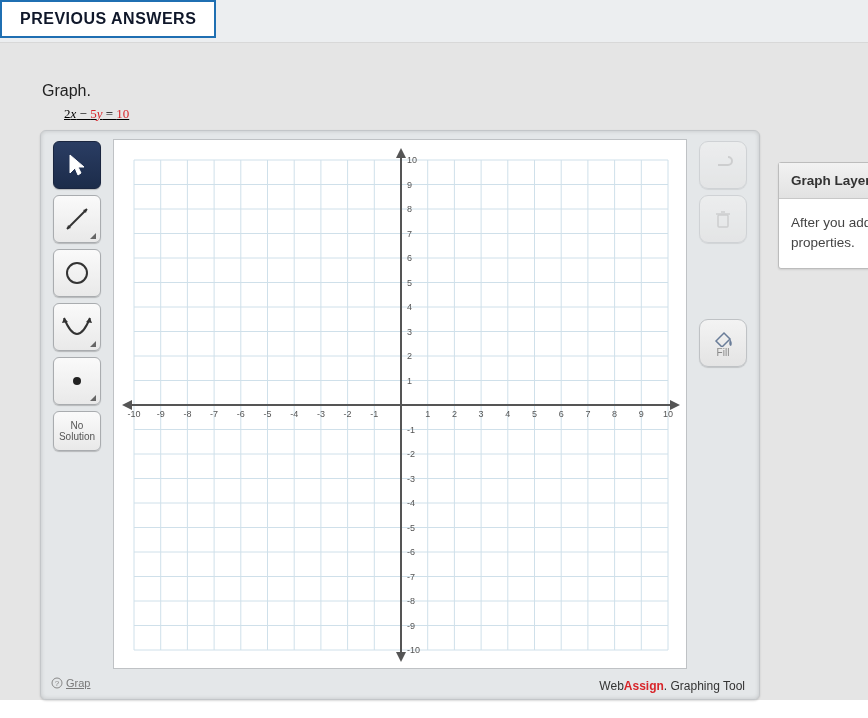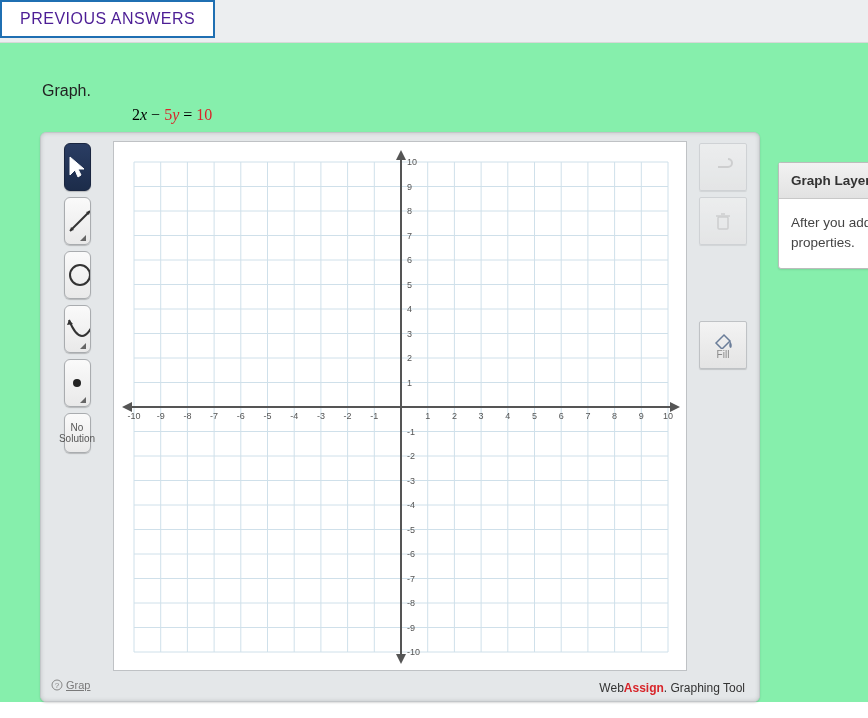--- a/index.html
+++ b/index.html
@@ -1,69 +1,69 @@
 <!DOCTYPE html>
 <html><head>
 <meta charset="utf-8">
 <style>
   * { box-sizing: border-box; }
   html, body { margin: 0; padding: 0; font-family: Arial, Helvetica, sans-serif; background: #f5f5f5; }
   .page { width: 868px; height: 718px; position: relative; overflow: hidden; background: #fff; }
   .topbar { display: flex; gap: 16px; padding: 0 0 4px 0; background: #eceef0; border-bottom: 1px solid #d8d8d8; }
   .link-btn {
     border: 2px solid #1f6fb2;
-    color: #4c1d95;
+    color: #0f172a;
     background: #fff;
     padding: 8px 18px;
     font-size: 16px;
-    font-weight: 400;
+    font-weight: 700;
     letter-spacing: .5px;
     cursor: pointer;
   }
-  .content { position: relative; padding: 29px 0 0 40px; background: #86efac; }
+  .content { position: relative; padding: 29px 0 0 40px; background: #e5e5e5; }
   .prompt { font-size: 16px; color: #222; margin: 10px 0 6px 2px; }
-  .equation { margin: 4px 0 8px 92px; font-family: "Times New Roman", serif; font-size: 16px; }
+  .equation { margin: 4px 0 8px 24px; font-family: "Times New Roman", serif; font-size: 13px; text-decoration: underline; }
   .equation .v1 { font-style: italic; }
   .equation .bad { color: #d8252a; }
   .graph-wrap {
     position: relative;
     width: 720px;
     height: 570px;
     background: #e4e7e9;
     border: 1px solid #c3c6c9;
     border-radius: 6px;
     box-shadow: inset 0 0 4px rgba(0,0,0,.15), 0 1px 2px rgba(0,0,0,.15);
   }
   .toolcol {
     position: absolute; left: 6px; top: 6px;
     width: 60px; display: flex; flex-direction: column; gap: 6px; align-items: center;
     padding-top: 4px;
   }
   .toolbtn {
-    width: 27px; height: 48px;
+    width: 48px; height: 48px;
     background: linear-gradient(#fafafa,#e9e9e9);
     border: 1px solid #a9acaf;
     border-radius: 6px;
     display: flex; align-items: center; justify-content: center;
     cursor: pointer;
     box-shadow: 0 1px 1px rgba(0,0,0,.2);
     position: relative;
   }
   .toolbtn.active { background: linear-gradient(#2a3d63,#1c2c4a); border-color:#1a2640; }
   .toolbtn .corner { position:absolute; right:4px; bottom:3px; width:0;height:0;border-left:6px solid transparent;border-bottom:6px solid #666; }
   .toolbtn.no-sol { height: 40px; font-size:10px; color:#555; line-height:11px; text-align:center; }
   .rightcol {
     position: absolute; right: 6px; top: 6px;
     width: 60px; display: flex; flex-direction: column; gap: 6px; align-items: center; padding-top: 4px;
   }
   .rightbtn {
     width: 48px; height: 48px;
     background: linear-gradient(#f3f3f3,#e4e4e4);
     border: 1px solid #bfc2c5;
-    border-radius: 2px;
+    border-radius: 9px;
     display:flex;flex-direction:column;align-items:center;justify-content:center;
     font-size:10px;color:#888;cursor:pointer;
     box-shadow:0 1px 1px rgba(0,0,0,.15);
   }
   .rightbtn.disabled { opacity:.55; cursor:default; }
   .canvas {
     position: absolute; left: 72px; top: 8px;
     width: 574px; height: 530px;
     background: #fff;
     border: 1px solid #bfc2c5;

